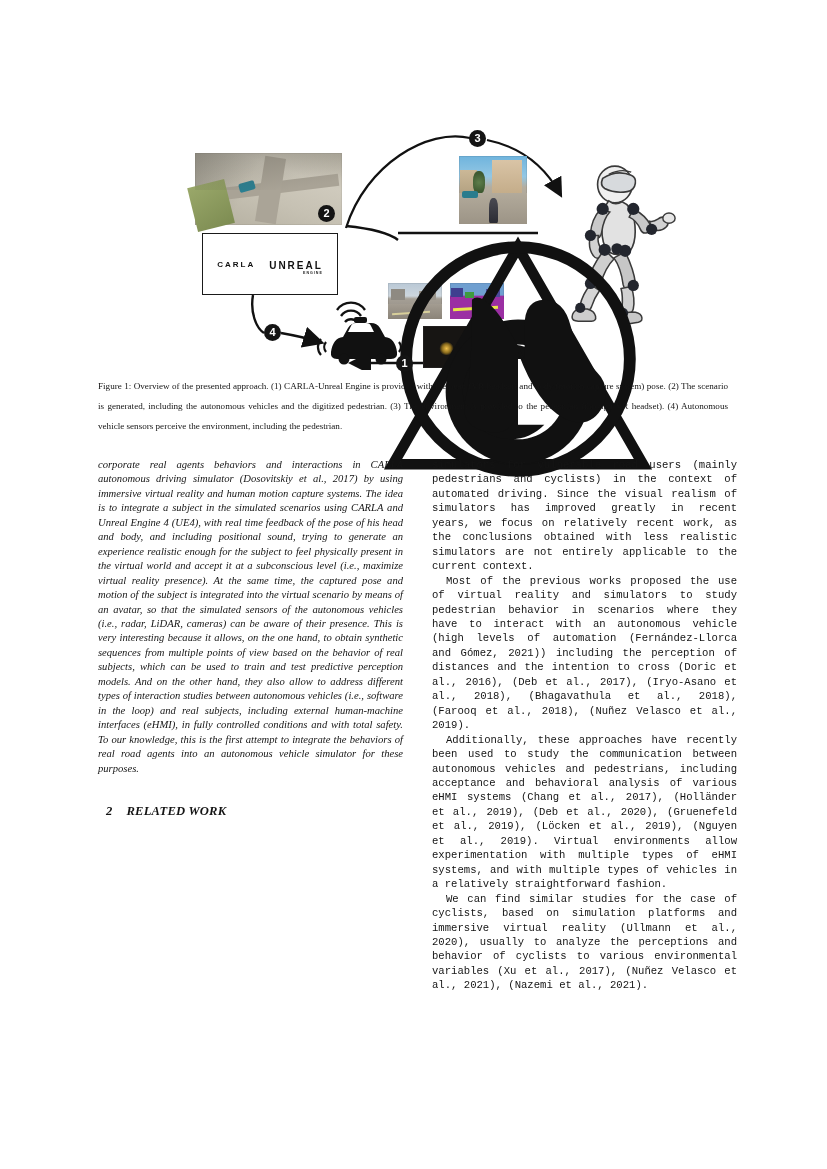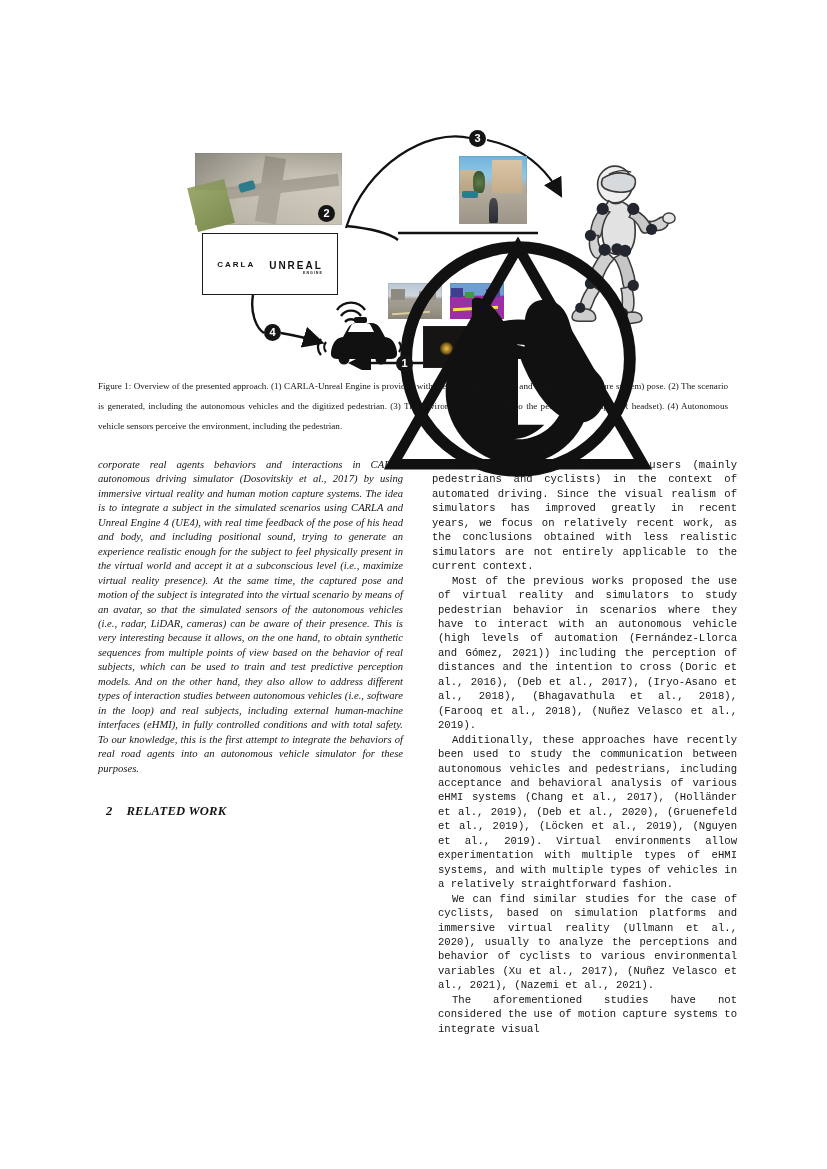--- a/index.html
+++ b/index.html
@@ -250,21 +250,21 @@
     line-height: 14.45px;
     text-align: justify;
     text-justify: inter-word;
     color: #141414;
     hyphens: manual;
   }
   .col-left  { left: 98px; font-style: italic; }
   .col-right { left: 432px; font-family: Liberation Mono, monospace; }
 
   .col p { margin: 0; }
-  .col p.indent { text-indent: 14px; margin-left: 6px; }
+  .col p.indent { text-indent: 14px; }
 
   h2.section {
     font-family: "Liberation Serif", serif;
     font-weight: bold;
     font-size: 12.6px;
     margin: 28px 0 13px 8px;
     letter-spacing: 0.2px;
   }
   h2.section .num { margin-right: 14px; }
 </style>
@@ -441,16 +441,15 @@
       <span class="num">2</span><span>RELATED WORK</span>
     </h2>
 
   </div>
 
   <div class="col col-right">
     <p>simulators for vulnerable road users (mainly pedestrians and cyclists) in the context of automated driving. Since the visual realism of simulators has improved greatly in recent years, we focus on relatively recent work, as the conclusions obtained with less realistic simulators are not entirely applicable to the current context.</p>
     <p class="indent">Most of the previous works proposed the use of virtual reality and simulators to study pedestrian behavior in scenarios where they have to interact with an autonomous vehicle (high levels of automation (Fernández-Llorca and Gómez, 2021)) including the perception of distances and the intention to cross (Doric et al., 2016), (Deb et al., 2017), (Iryo-Asano et al., 2018), (Bhagavathula et al., 2018), (Farooq et al., 2018), (Nuñez Velasco et al., 2019).</p>
     <p class="indent">Additionally, these approaches have recently been used to study the communication between autonomous vehicles and pedestrians, including acceptance and behavioral analysis of various eHMI systems (Chang et al., 2017), (Holländer et al., 2019), (Deb et al., 2020), (Gruenefeld et al., 2019), (Löcken et al., 2019), (Nguyen et al., 2019). Virtual environments allow experimentation with multiple types of eHMI systems, and with multiple types of vehicles in a relatively straightforward fashion.</p>
     <p class="indent">We can find similar studies for the case of cyclists, based on simulation platforms and immersive virtual reality (Ullmann et al., 2020), usually to analyze the perceptions and behavior of cyclists to various environmental variables (Xu et al., 2017), (Nuñez Velasco et al., 2021), (Nazemi et al., 2021).</p>
-    <p class="indent">The aforementioned studies have not considered the use of motion capture systems to integrate visual</p>
   </div>
 
 </div>
 
 </body></html>

